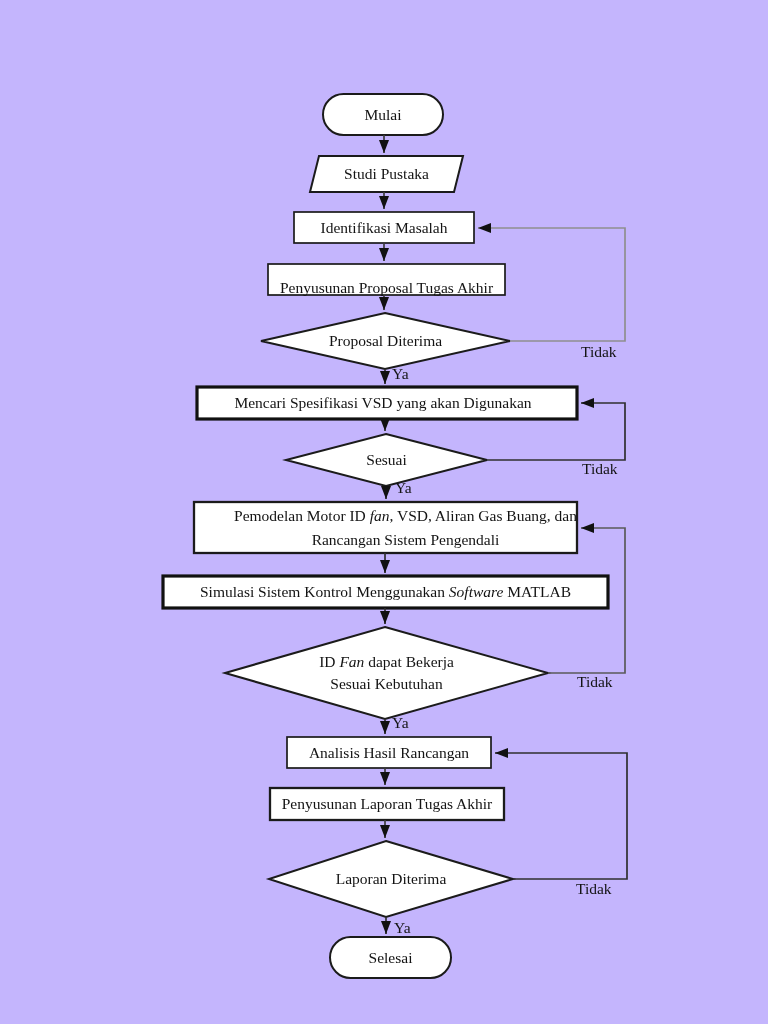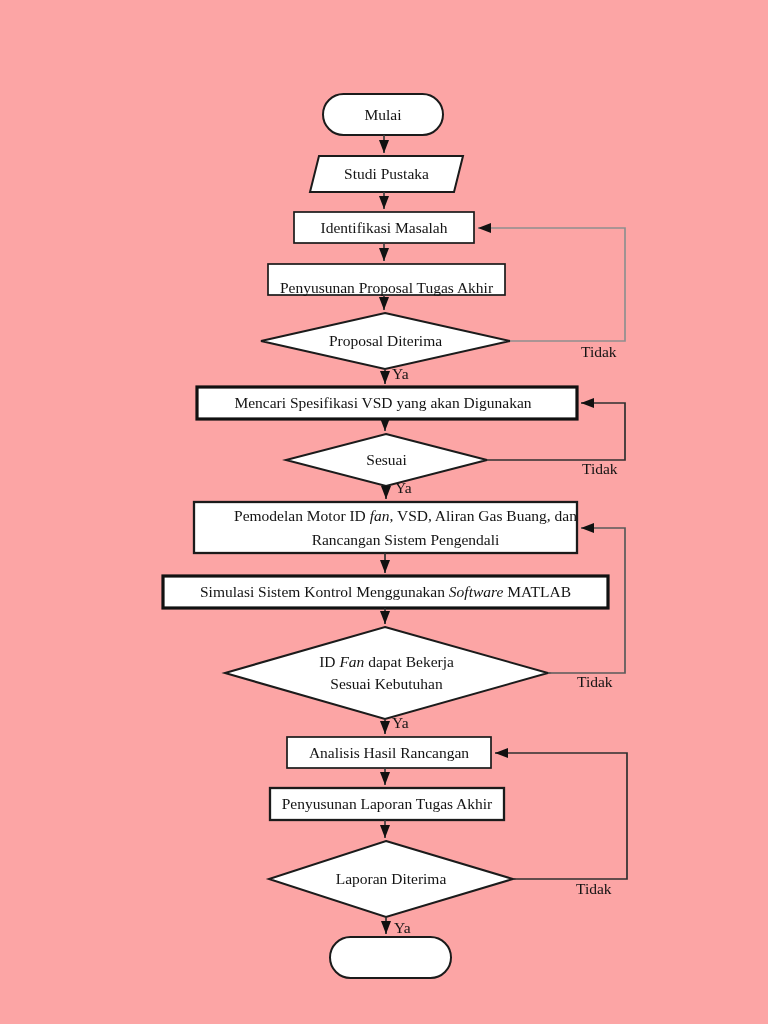--- a/index.html
+++ b/index.html
@@ -1,19 +1,19 @@
 <!DOCTYPE html>
 <html><head>
 <meta charset="utf-8">
 <style>
   html,body{margin:0;padding:0;background:#ffffff;}
   .page{
     position:relative;
     width:768px;height:1024px;
-    background:#fca5a5;
+    background:#c4b5fd;
     overflow:hidden;
     font-family:"Liberation Serif","DejaVu Serif",serif;
   }
   svg{position:absolute;left:0;top:0;}
   .shape{fill:#ffffff;}
   .sw-thin{stroke:#1b1b1b;stroke-width:1.7;}
   .sw-med{stroke:#1b1b1b;stroke-width:2.3;}
   .sw-bold{stroke:#111111;stroke-width:3.2;}
   .sw-shape{stroke:#1b1b1b;stroke-width:2;}
   .conn{fill:none;stroke:#3d3d3d;stroke-width:1.7;}
@@ -89,20 +89,21 @@
     </div>
   <div class="label" style="left:163px;top:576px;width:445px;height:32px;">
       <div><span>Simulasi Sistem Kontrol Menggunakan </span><span style="font-style: italic;">Software</span><span> MATLAB</span></div>
     </div>
   <div class="label small-lh" style="left:225px;top:627px;width:323px;height:92px;align-items:center;">
       <div><span>ID </span><span style="font-style: italic;">Fan</span><span> dapat Bekerja</span><br><span>Sesuai Kebutuhan</span></div>
     </div>
   <div class="label" style="left:287px;top:737px;width:204px;height:31px;">Analisis Hasil Rancangan</div>
   <div class="label" style="left:269px;top:841px;width:244px;height:76px;">Laporan Diterima</div>
   <div class="label" style="left:270px;top:788px;width:234px;height:32px;">Penyusunan Laporan Tugas Akhir</div>
+  <div class="label" style="left:330px;top:937px;width:121px;height:41px;">Selesai</div>
 
   <div class="elabel" style="left:392px;top:365px;">Ya</div>
   <div class="elabel" style="left:395px;top:479px;">Ya</div>
   <div class="elabel" style="left:392px;top:714px;">Ya</div>
   <div class="elabel" style="left:394px;top:919px;">Ya</div>
 
   <div class="elabel" style="left:581px;top:343px;">Tidak</div>
   <div class="elabel" style="left:582px;top:460px;">Tidak</div>
   <div class="elabel" style="left:577px;top:673px;">Tidak</div>
   <div class="elabel" style="left:576px;top:880px;">Tidak</div>

